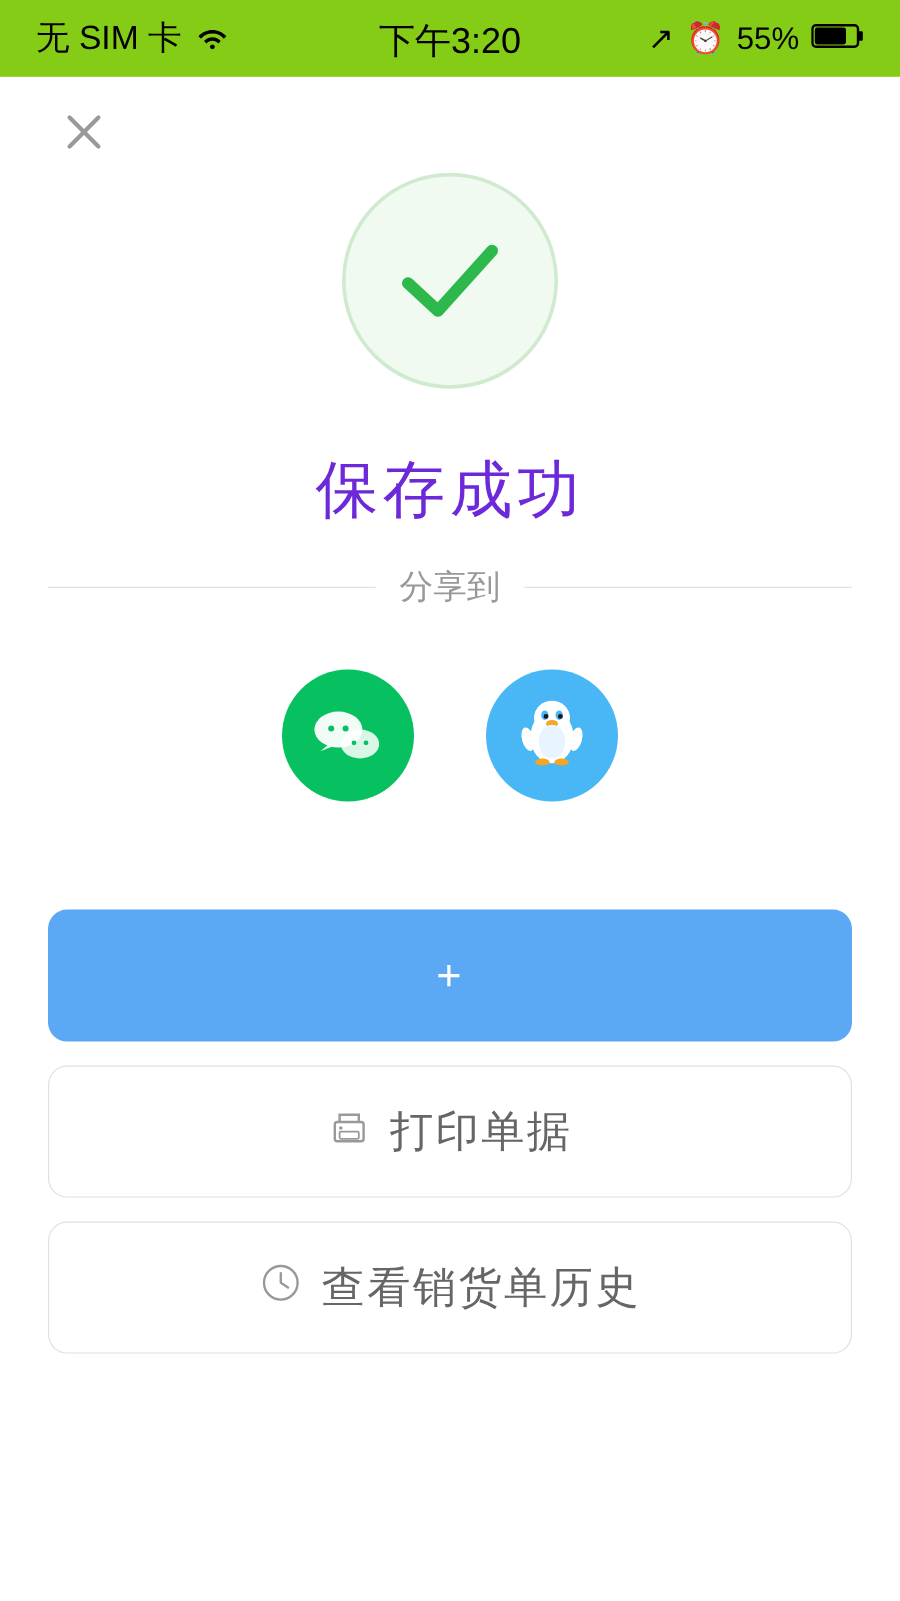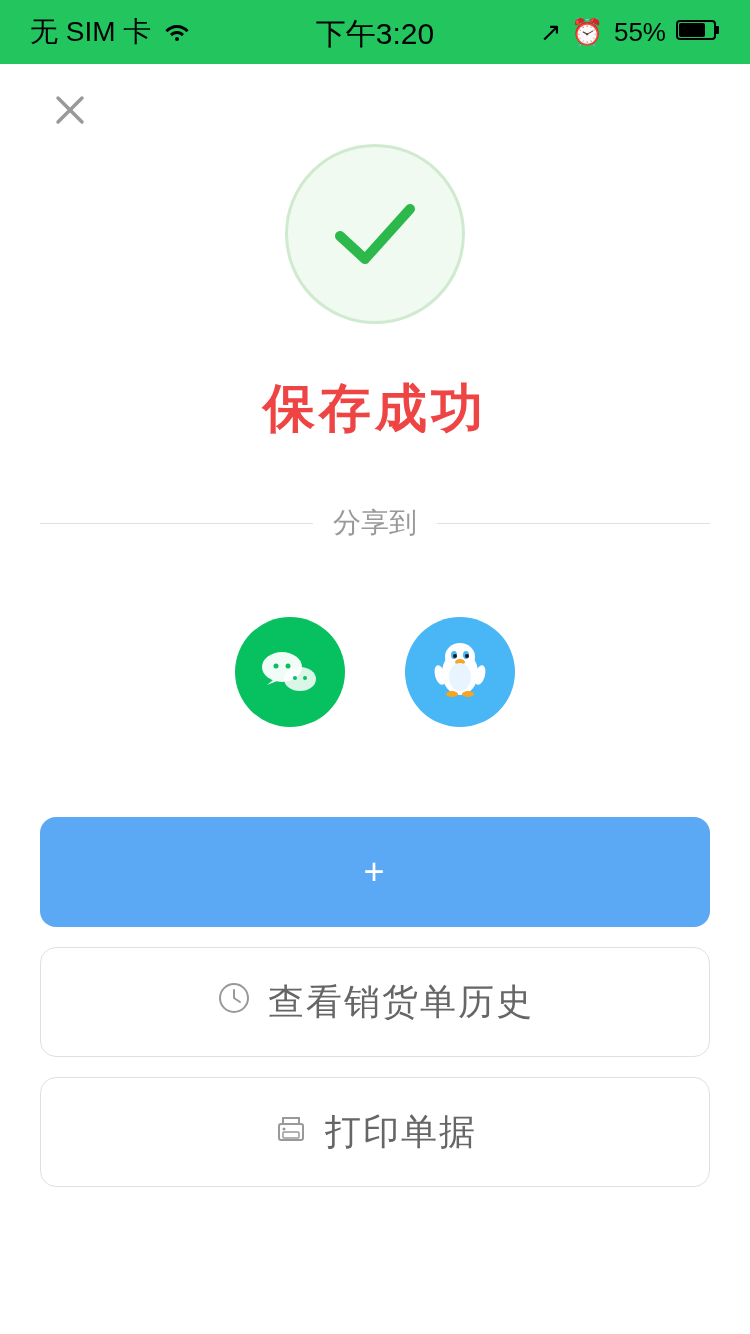--- a/index.html
+++ b/index.html
@@ -19,21 +19,21 @@
     }
 
     
     .status-bar {
       width: 100%;
       height: 64px;
       display: flex;
       align-items: center;
       justify-content: space-between;
       padding: 0 30px;
-      background: #22c55e;
+      background: #84cc16;
     }
 
     .status-left {
       font-size: 28px;
       color: #000;
       font-weight: 500;
       display: flex;
       align-items: center;
       gap: 12px;
     }
@@ -96,38 +96,38 @@
     }
 
     .success-circle svg {
       width: 100px;
       height: 100px;
     }
 
     
     .success-title {
       font-size: 52px;
-      color: #ef4444;
-      font-weight: 700;
-      margin-bottom: 60px;
+      color: #6d28d9;
+      font-weight: 400;
+      margin-bottom: 26px;
       letter-spacing: 4px;
     }
 
     
     .share-section {
       width: 100%;
       padding: 0 40px;
       margin-bottom: 50px;
     }
 
     .share-divider {
       display: flex;
       align-items: center;
       gap: 20px;
-      margin-bottom: 75px;
+      margin-bottom: 50px;
     }
 
     .share-divider-line {
       flex: 1;
       height: 1px;
       background: #e0e0e0;
     }
 
     .share-label {
       font-size: 28px;
@@ -298,33 +298,33 @@
 
   <div class="action-buttons">
 
     <button class="btn-primary">
       <span>+</span>
     </button>
 
     <button class="btn-secondary">
       <span>
         <svg width="36" height="36" viewBox="0 0 36 36" fill="none" xmlns="http://www.w3.org/2000/svg">
-          <circle cx="18" cy="18" r="14" stroke="#999" stroke-width="2"></circle>
-          <polyline points="18,10 18,18 24,22" stroke="#999" stroke-width="2" stroke-linecap="round" stroke-linejoin="round"></polyline>
-        </svg>
-      </span>
-      <span>查看销货单历史</span>
-    </button>
-
-    <button class="btn-secondary">
-      <span>
-        <svg width="36" height="36" viewBox="0 0 36 36" fill="none" xmlns="http://www.w3.org/2000/svg">
           <rect x="6" y="14" width="24" height="16" rx="2" stroke="#999" stroke-width="2"></rect>
           <path d="M10 14V8h16v6" stroke="#999" stroke-width="2"></path>
           <rect x="10" y="22" width="16" height="6" rx="1" fill="#fff" stroke="#999" stroke-width="1.5"></rect>
           <circle cx="11" cy="19" r="1.5" fill="#999"></circle>
         </svg>
       </span>
       <span>打印单据</span>
     </button>
+
+    <button class="btn-secondary">
+      <span>
+        <svg width="36" height="36" viewBox="0 0 36 36" fill="none" xmlns="http://www.w3.org/2000/svg">
+          <circle cx="18" cy="18" r="14" stroke="#999" stroke-width="2"></circle>
+          <polyline points="18,10 18,18 24,22" stroke="#999" stroke-width="2" stroke-linecap="round" stroke-linejoin="round"></polyline>
+        </svg>
+      </span>
+      <span>查看销货单历史</span>
+    </button>
   </div>
 
 </div>
 
 </body></html>

